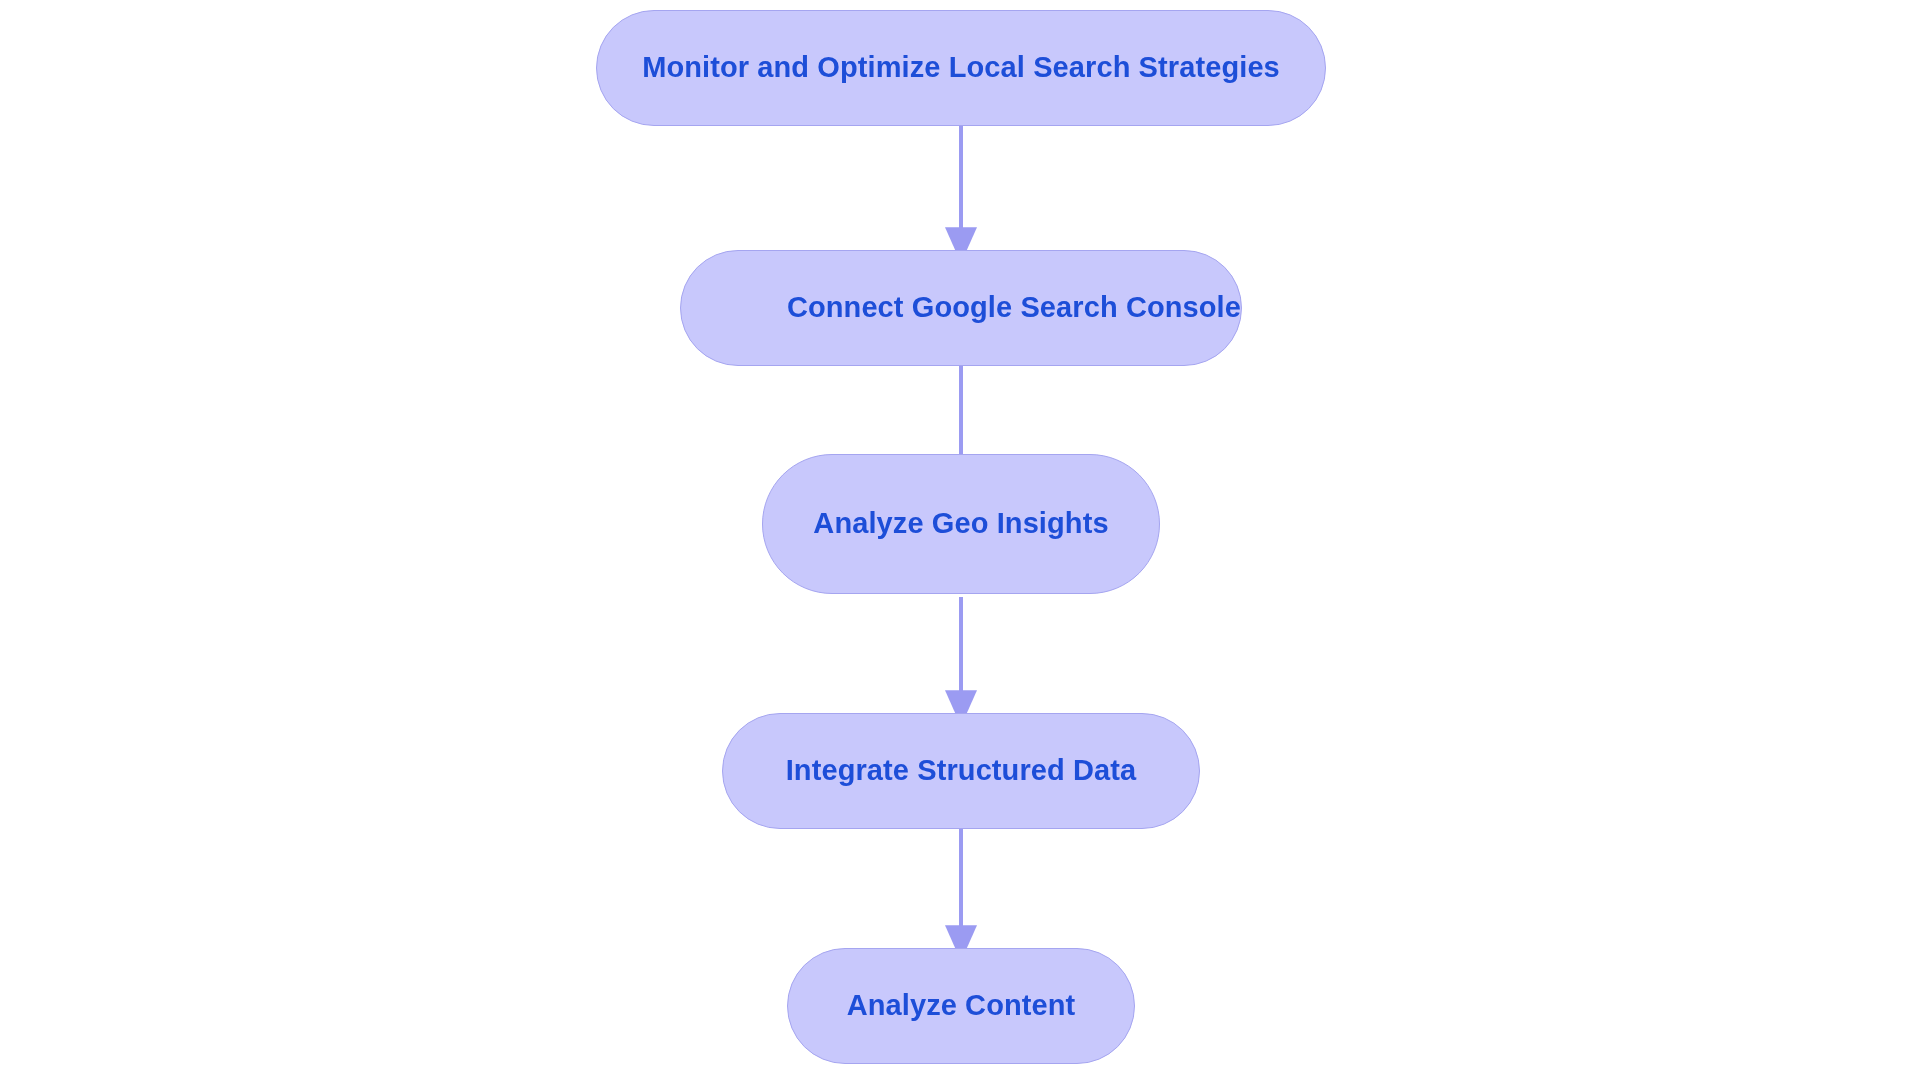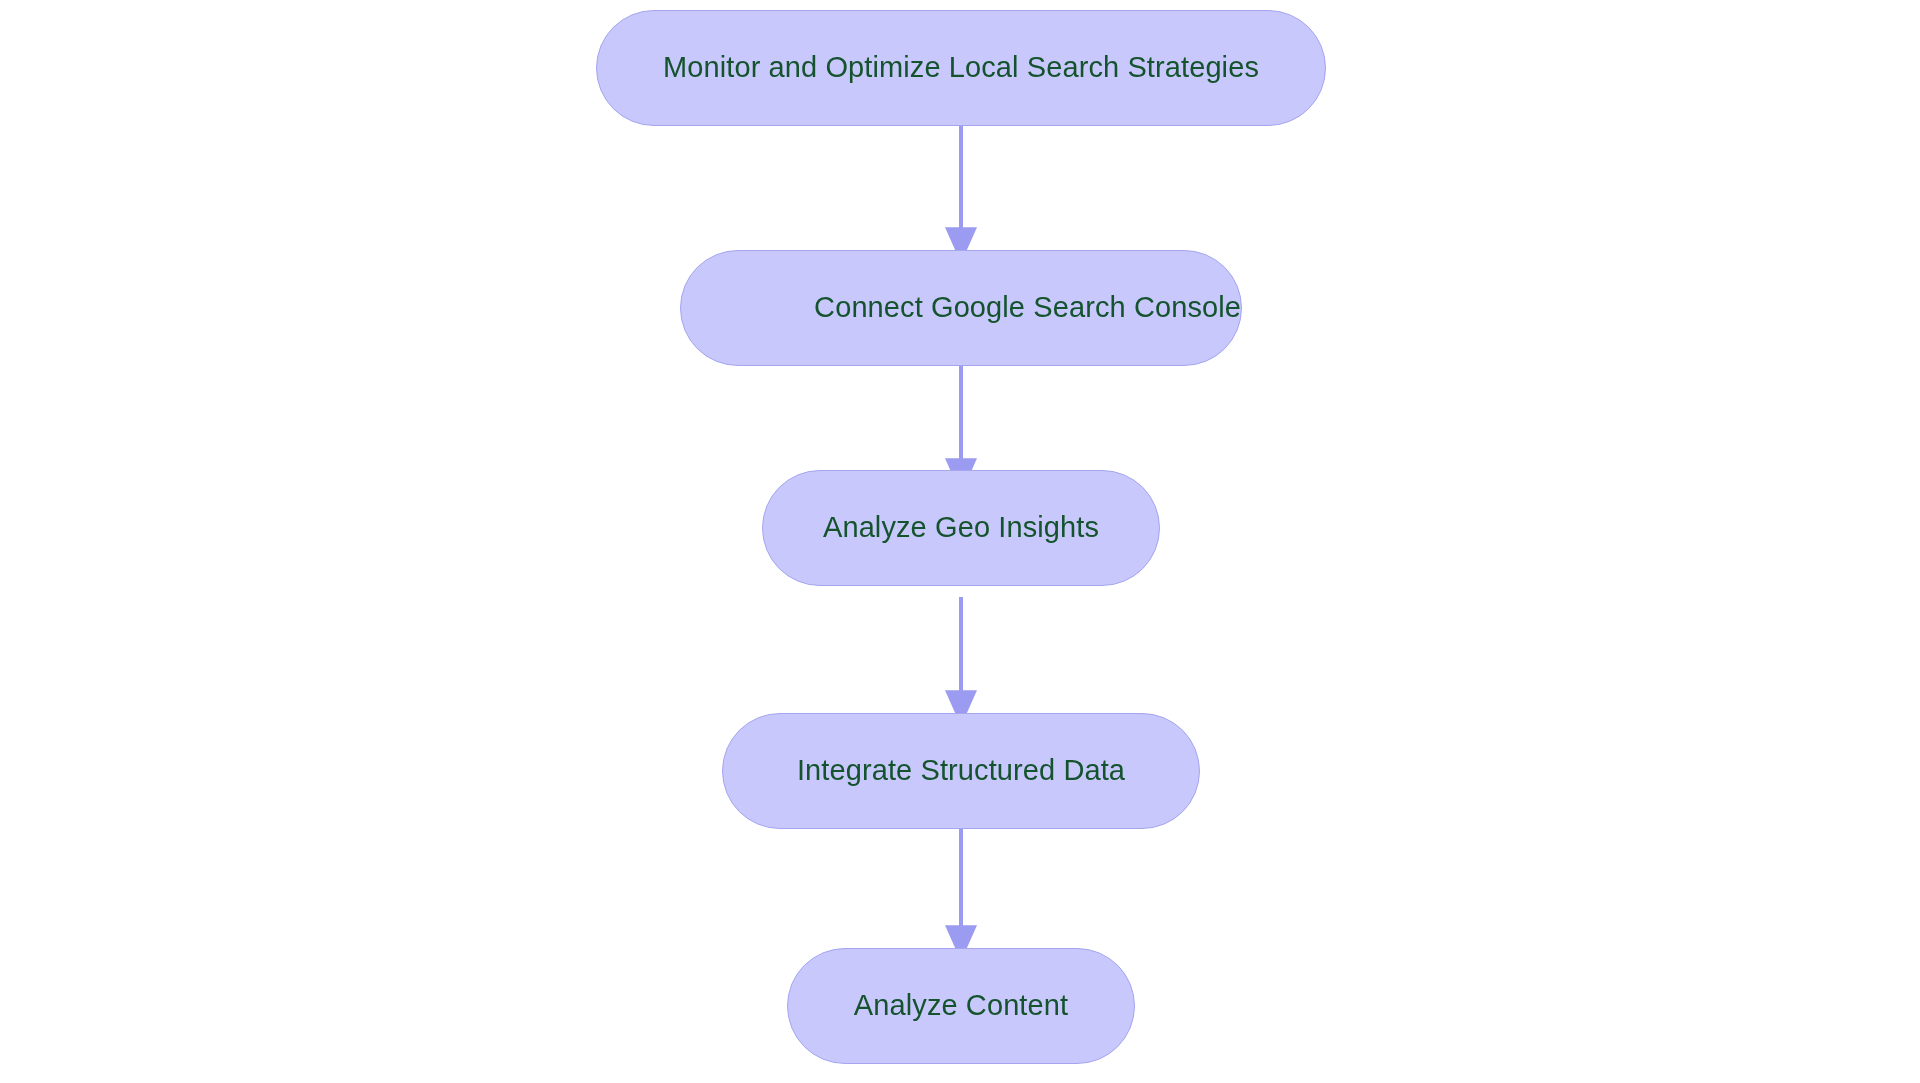--- a/index.html
+++ b/index.html
@@ -45,33 +45,33 @@
     align-items: center;
     justify-content: center;
     box-sizing: border-box;
     background: #c8c8fc;
     border: 1.6px solid #a5a5f0;
     border-radius: 9999px;
     transform: translateX(-50%);
   }
 
   .node-label {
-    color: #14532d;
+    color: #1d4ed8;
     font-size: 29px;
-    font-weight: 400;
+    font-weight: 700;
     letter-spacing: 0.1px;
     line-height: 1.1;
     white-space: nowrap;
     text-align: center;
   }
 
   
   .node-0 { left: 961px; top: 10px;  width: 730px; height: 116px; }
   .node-1 { left: 961px; top: 250px; width: 562px; height: 116px; justify-content: flex-end; }
-  .node-2 { left: 961px; top: 470px; width: 398px; height: 116px; align-items: center; }
+  .node-2 { left: 961px; top: 454px; width: 398px; height: 140px; align-items: center; }
   .node-3 { left: 961px; top: 713px; width: 478px; height: 116px; }
   .node-4 { left: 961px; top: 948px; width: 348px; height: 116px; }
 </style>
 </head>
 <body>
 
 <div id="flowchart">
 
   <svg class="edge-layer" viewBox="0 0 1920 1083" width="1920" height="1083" xmlns="http://www.w3.org/2000/svg">
     <defs>

